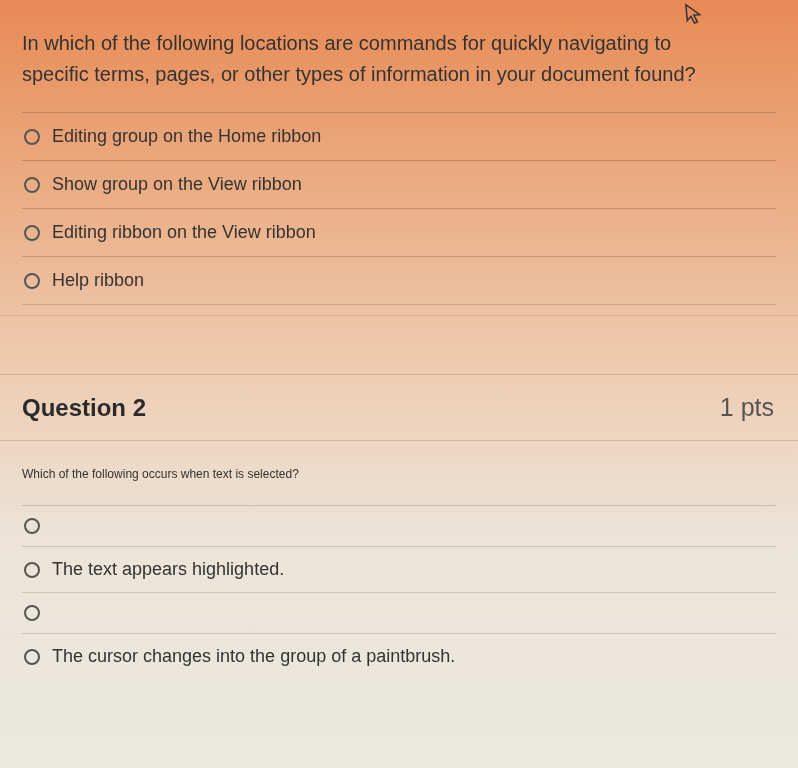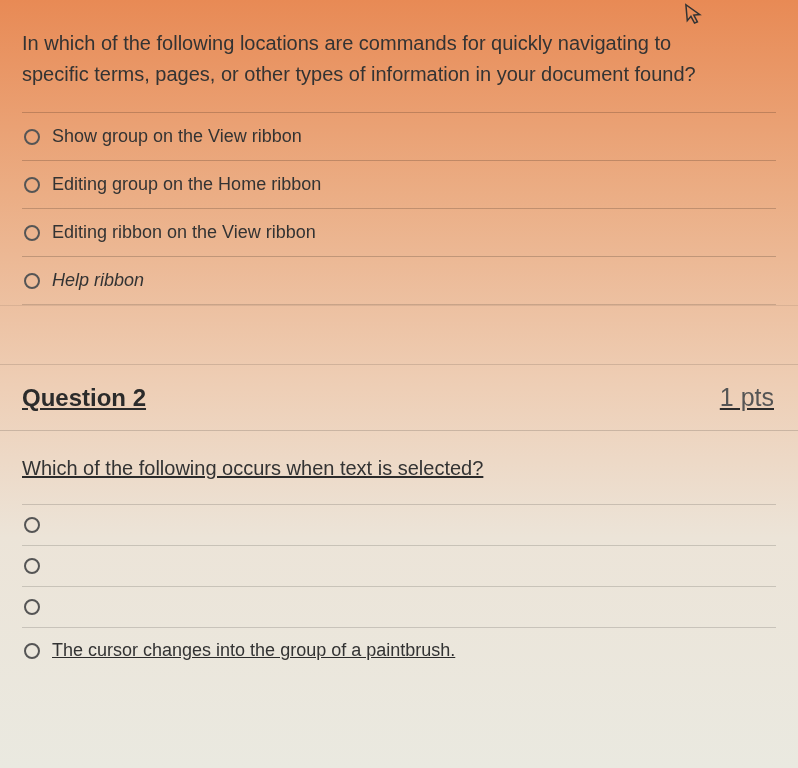--- a/index.html
+++ b/index.html
@@ -19,21 +19,21 @@
     position: absolute;
     top: 2px;
     left: 685px;
     font-size: 22px;
     color: #3a3a3a;
     transform: rotate(-5deg);
     pointer-events: none;
   }
   .q1 {
     border-bottom: 1px solid rgba(0,0,0,0.08);
-    padding-bottom: 0;
+    padding-bottom: 10px;
   }
   .q1-text {
     padding: 28px 22px 22px 22px;
     font-size: 20px;
     line-height: 1.55;
     color: #333;
     max-width: 760px;
   }
   .opts {
     padding: 0 22px 0 22px;
@@ -44,56 +44,54 @@
     gap: 12px;
     padding: 13px 6px 13px 2px;
     border-top: 1px solid rgba(0,0,0,0.18);
     font-size: 18px;
     color: #333;
     cursor: pointer;
   }
   .q1 .opt:last-child {
     border-bottom: 1px solid rgba(0,0,0,0.15);
     margin-bottom: 0;
-    font-style: italic;
   }
   .radio {
     width: 16px;
     height: 16px;
     border: 2px solid #555;
     border-radius: 50%;
     flex: 0 0 auto;
     background: transparent;
   }
   .gap {
     height: 58px;
   }
   .q2 {
     border-top: 1px solid rgba(0,0,0,0.12);
-    text-decoration: underline;
   }
   .q2-head {
     display: flex;
     justify-content: space-between;
     align-items: baseline;
     padding: 18px 24px 18px 22px;
     border-bottom: 1px solid rgba(0,0,0,0.15);
   }
   .q2-title {
     font-size: 24px;
     font-weight: 600;
     color: #2b2b2b;
   }
   .q2-pts {
     font-size: 25px;
     color: #555;
   }
   .q2-text {
     padding: 26px 22px 24px 22px;
-    font-size: 20px;
+    font-size: 12px;
     color: #333;
   }
   .q2 .opt {
     border-top: 1px solid rgba(0,0,0,0.15);
     padding: 12px 6px 12px 2px;
   }
 </style>
 </head>
 <body>
 
@@ -101,25 +99,25 @@
   <svg width="20" height="24" viewBox="0 0 20 24">
     <path d="M2 2 L2 18 L6 14 L9 21 L12 20 L9 13 L15 13 Z" fill="none" stroke="#333" stroke-width="1.5"></path>
   </svg>
 </span>
 
 <div class="q1">
   <div class="q1-text">In which of the following locations are commands for quickly navigating to specific terms, pages, or other types of information in your document found?</div>
   <div class="opts">
     <label class="opt">
       <span class="radio"></span>
-      <span>Show group on the View ribbon</span>
+      <span>Editing group on the Home ribbon</span>
     </label>
     <label class="opt">
       <span class="radio"></span>
-      <span>Editing group on the Home ribbon</span>
+      <span>Show group on the View ribbon</span>
     </label>
     <label class="opt">
       <span class="radio"></span>
       <span>Editing ribbon on the View ribbon</span>
     </label>
     <label class="opt">
       <span class="radio"></span>
       <span>Help ribbon</span>
     </label>
   </div>
@@ -132,20 +130,21 @@
     <div class="q2-title">Question 2</div>
     <div class="q2-pts">1 pts</div>
   </div>
   <div class="q2-text">Which of the following occurs when text is selected?</div>
   <div class="opts">
     <label class="opt">
       <span class="radio"></span>
     </label>
     <label class="opt">
       <span class="radio"></span>
+      <span>The text appears highlighted.</span>
     </label>
     <label class="opt">
       <span class="radio"></span>
     </label>
     <label class="opt">
       <span class="radio"></span>
       <span>The cursor changes into the group of a paintbrush.</span>
     </label>
   </div>
 </div>

